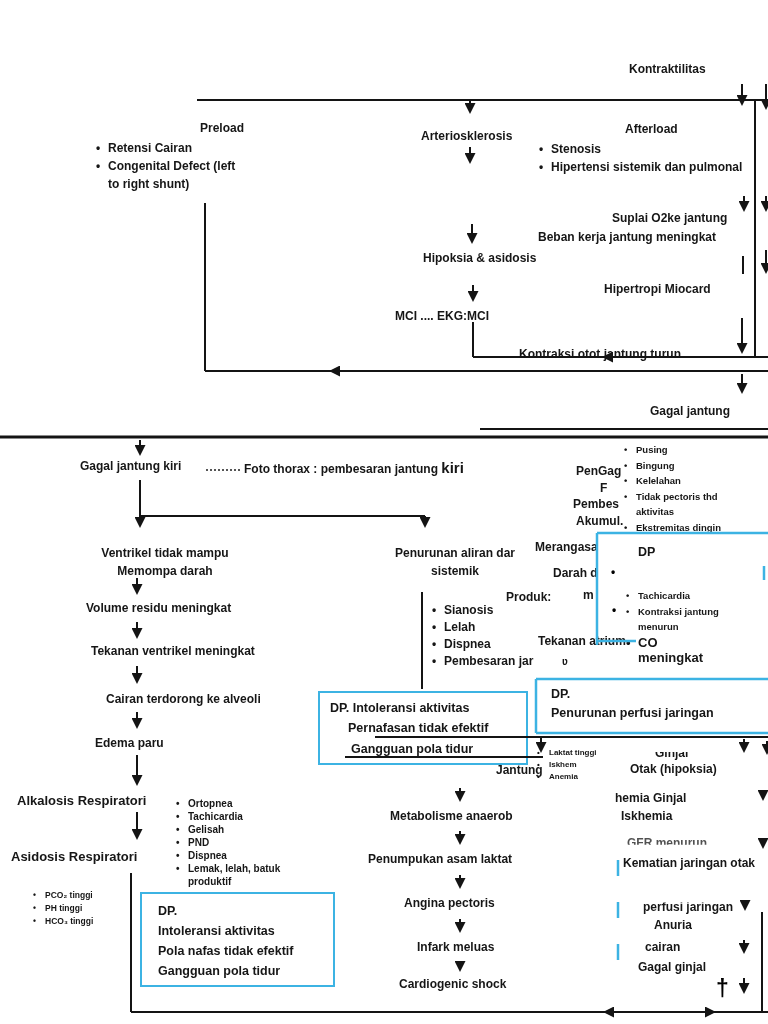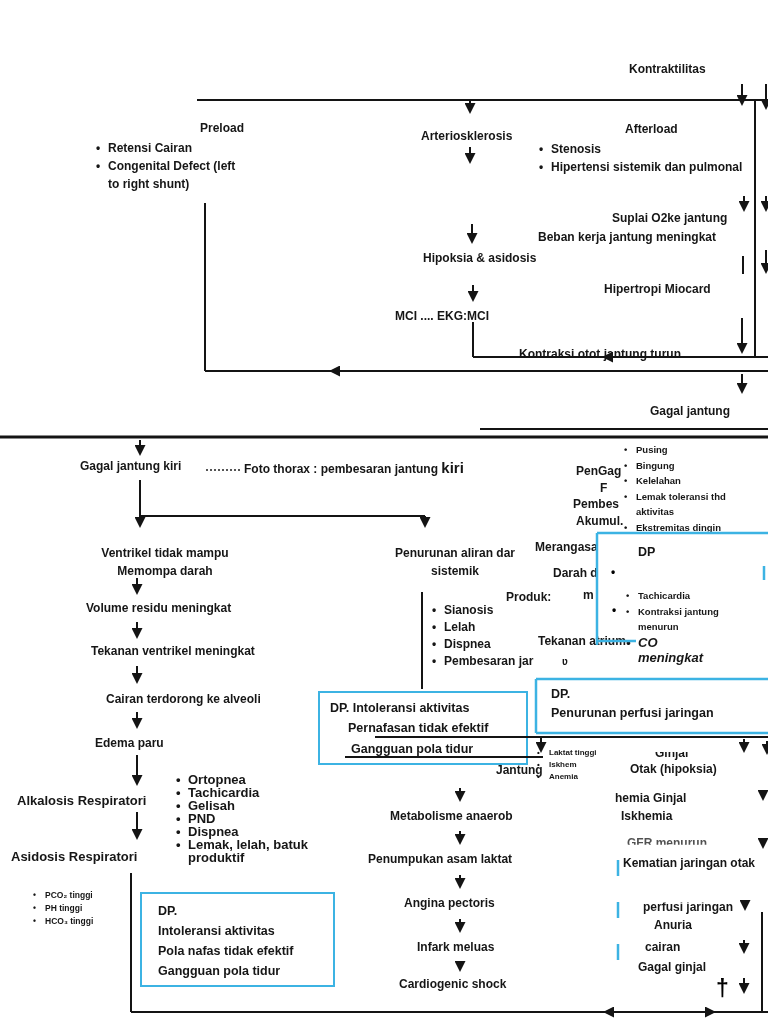--- a/index.html
+++ b/index.html
@@ -11,35 +11,35 @@
   .ttl{font-family:"DejaVu Serif","Liberation Serif",serif;font-size:17px;letter-spacing:.3px;}
   .ctr{text-align:center;}
   .ctr span{display:block;}
   .f13{font-size:13px;}
   .f14{font-size:14px;}
   .kiri{font-size:15px;font-weight:600;}
   .ul{list-style:none;margin:0;padding:0;}
   .ul li{position:relative;padding-left:13px;margin:0;}
   .ul li::before{content:"\2022";position:absolute;left:1px;}
   .lh18 li{line-height:18px;}
-  .s9{font-size:13px;}
+  .s9{font-size:10px;margin-top:24px;}
   .s9 li{line-height:13px;white-space:normal;}
   .s85{font-size:8.5px;}
   .s85 li{line-height:13px;}
   .s95{font-size:9.5px;}
   .s95 li{line-height:15.5px;white-space:normal;}
   .s8{font-size:8px;}
   .s8 li{line-height:12px;}
   .wrap{white-space:normal;}
   .cyanbox{position:absolute;border:2px solid #3cb3e3;background:transparent;z-index:4;}
   .boxtxt{position:absolute;z-index:6;font-weight:bold;color:#161616;font-size:12.5px;white-space:nowrap;}
   .dots{position:absolute;border-top:2px dotted #555;width:34px;z-index:3;}
   .dagger{position:absolute;font-size:23px;font-weight:bold;z-index:7;color:#000;}
   .bull{position:absolute;font-size:12px;font-weight:bold;z-index:6;}
-  .bigli{font-size:13px !important;font-style:italic;}
+  .bigli{font-size:13px !important;}
 </style>
 </head>
 <body>
 
 <div id="page">
 
   <svg class="wires" width="768" height="1024" viewBox="0 0 768 1024">
     <defs>
       <marker id="ah" markerUnits="userSpaceOnUse" markerWidth="11" markerHeight="11" refX="9" refY="5.5" orient="auto">
         <path d="M0,0 L11,5.5 L0,11 Z" fill="#141414"></path>
@@ -241,21 +241,21 @@
   <div class="n" style="left:553px;top:566px;">Darah d</div>
   <div class="n" style="left:583px;top:588px;">m</div>
   <div class="n" style="left:506px;top:590px;">Produk:</div>
   <div class="n" style="left:538px;top:634px;">Tekanan atrium</div>
   <div class="n" style="left:562px;top:656px;font-size:10px;">ʋ</div>
 
   <ul class="n ul s95" style="left:623px;top:442px;width:128px;">
     <li>Pusing</li>
     <li>Bingung</li>
     <li>Kelelahan</li>
-    <li>Lemak toleransi thd aktivitas</li>
+    <li>Tidak pectoris thd aktivitas</li>
     <li>Ekstremitas dingin</li>
   </ul>
 
   <div class="boxtxt f14" style="left:638px;top:545px;">DP</div>
   <div class="bull" style="left:611px;top:565px;">•</div>
   <div class="bull" style="left:612px;top:603px;">•</div>
   <ul class="n ul s95" style="left:625px;top:588px;width:100px;">
     <li>Tachicardia</li>
     <li>Kontraksi jantung menurun</li>
     <li class="bigli">CO meningkat</li>

